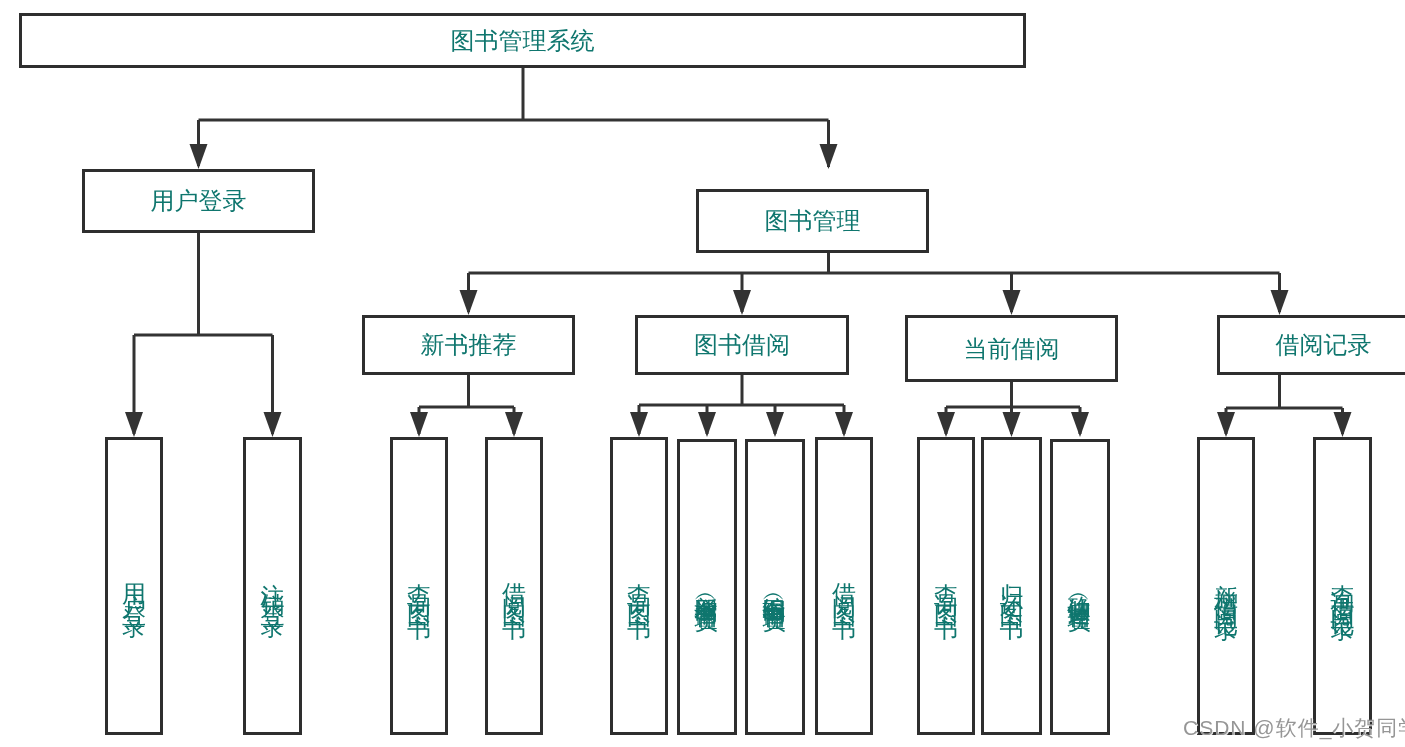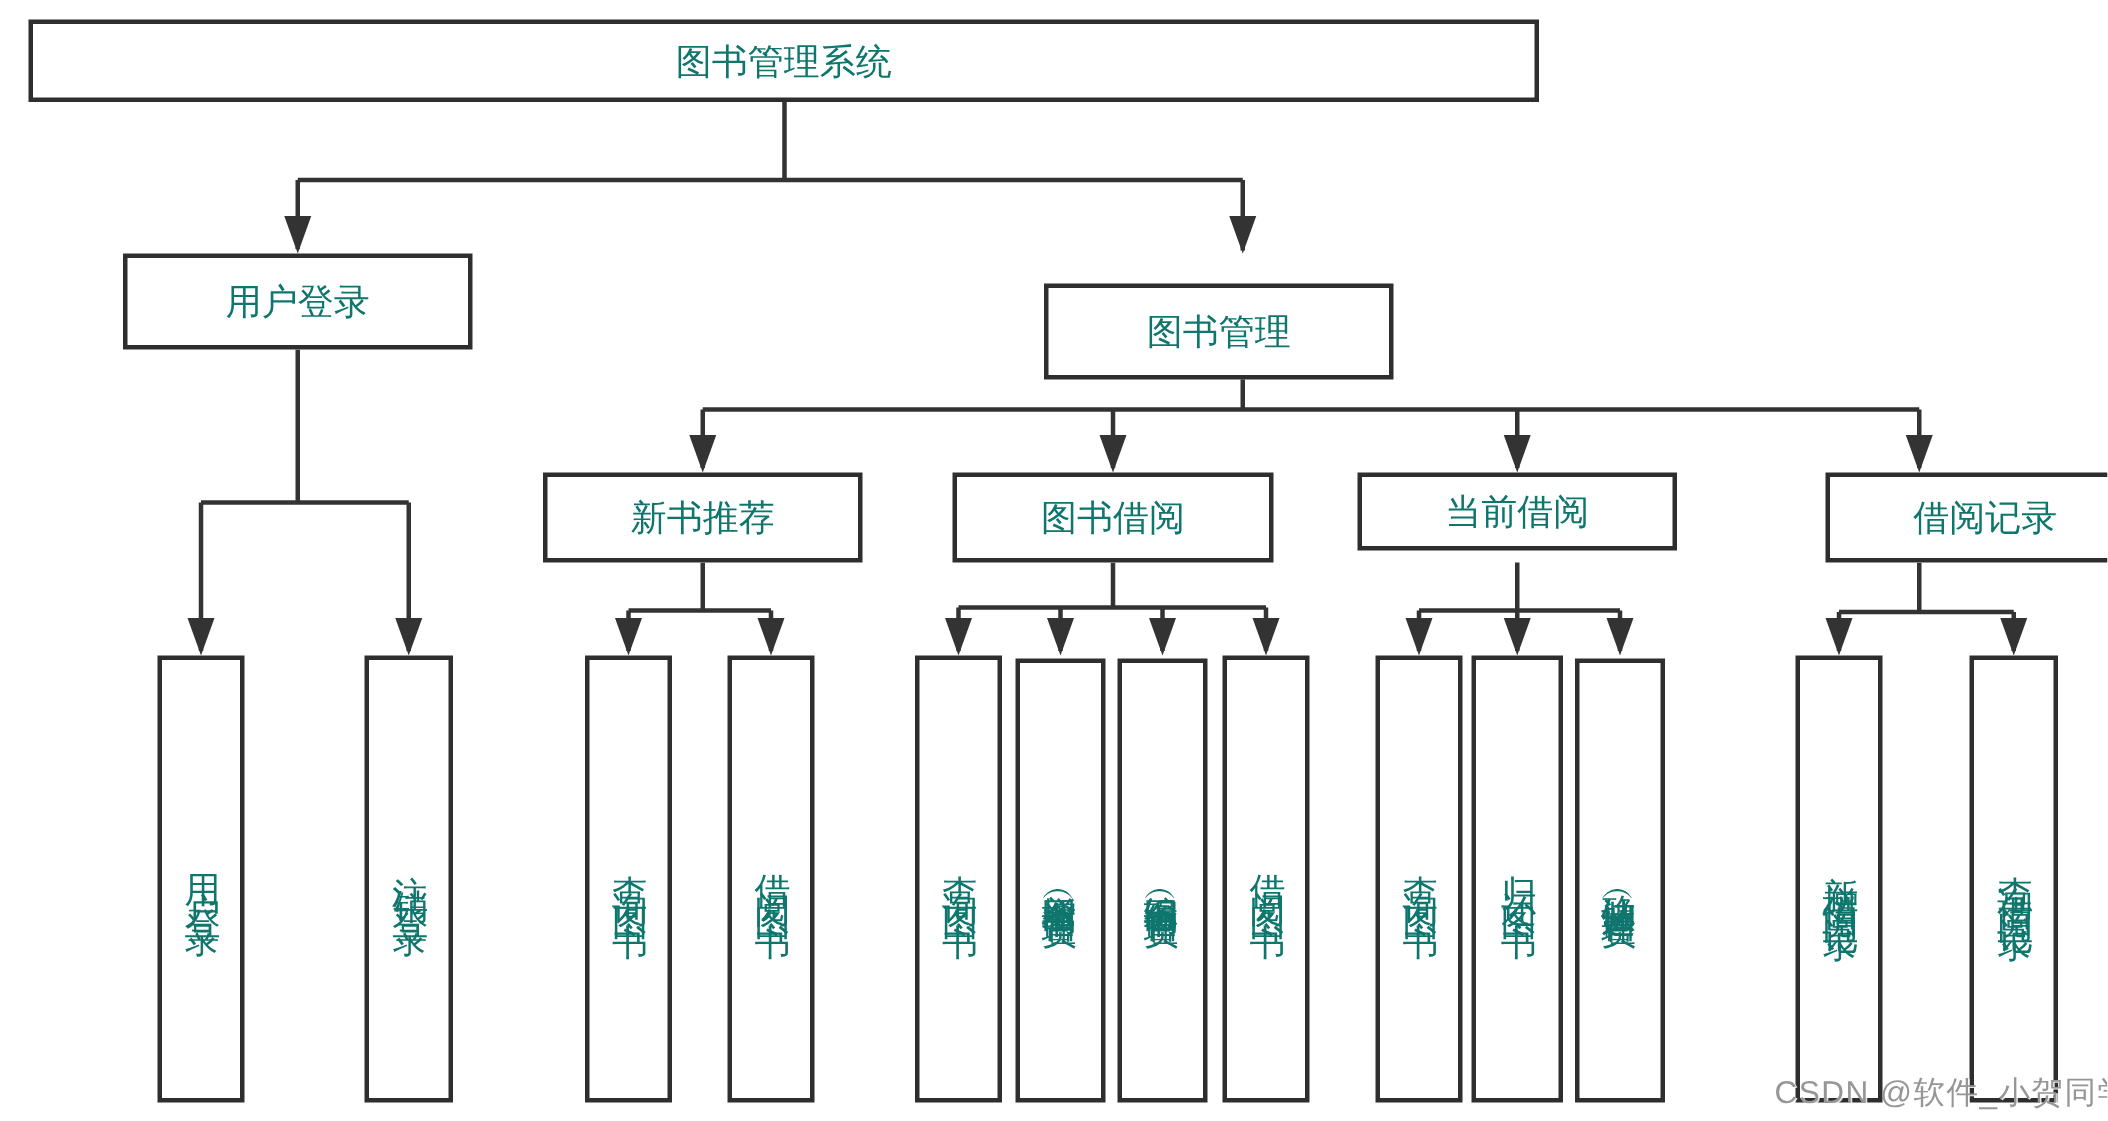--- a/index.html
+++ b/index.html
@@ -121,21 +121,21 @@
   <div class="node h-node" style="left:696px;top:169px;width:233px;height:64px;margin-top:20px;">
     <span>图书管理</span>
   </div>
 
   <div class="node h-node" style="left:362px;top:315px;width:213px;height:60px;">
     <span>新书推荐</span>
   </div>
   <div class="node h-node" style="left:635px;top:315px;width:214px;height:60px;">
     <span>图书借阅</span>
   </div>
-  <div class="node h-node" style="left:905px;top:315px;width:213px;height:52px;">
+  <div class="node h-node" style="left:905px;top:315px;width:213px;height:67px;">
     <span>当前借阅</span>
   </div>
   <div class="node h-node" style="left:1173px;top:315px;width:213px;height:60px;margin-left:44px;">
     <span>借阅记录</span>
   </div>
 
   <div class="node v-node vt4" style="left:105px;top:437px;width:58px;height:298px;">
     <span>用户登录</span>
   </div>
   <div class="node v-node vt4" style="left:243px;top:437px;width:59px;height:298px;">

